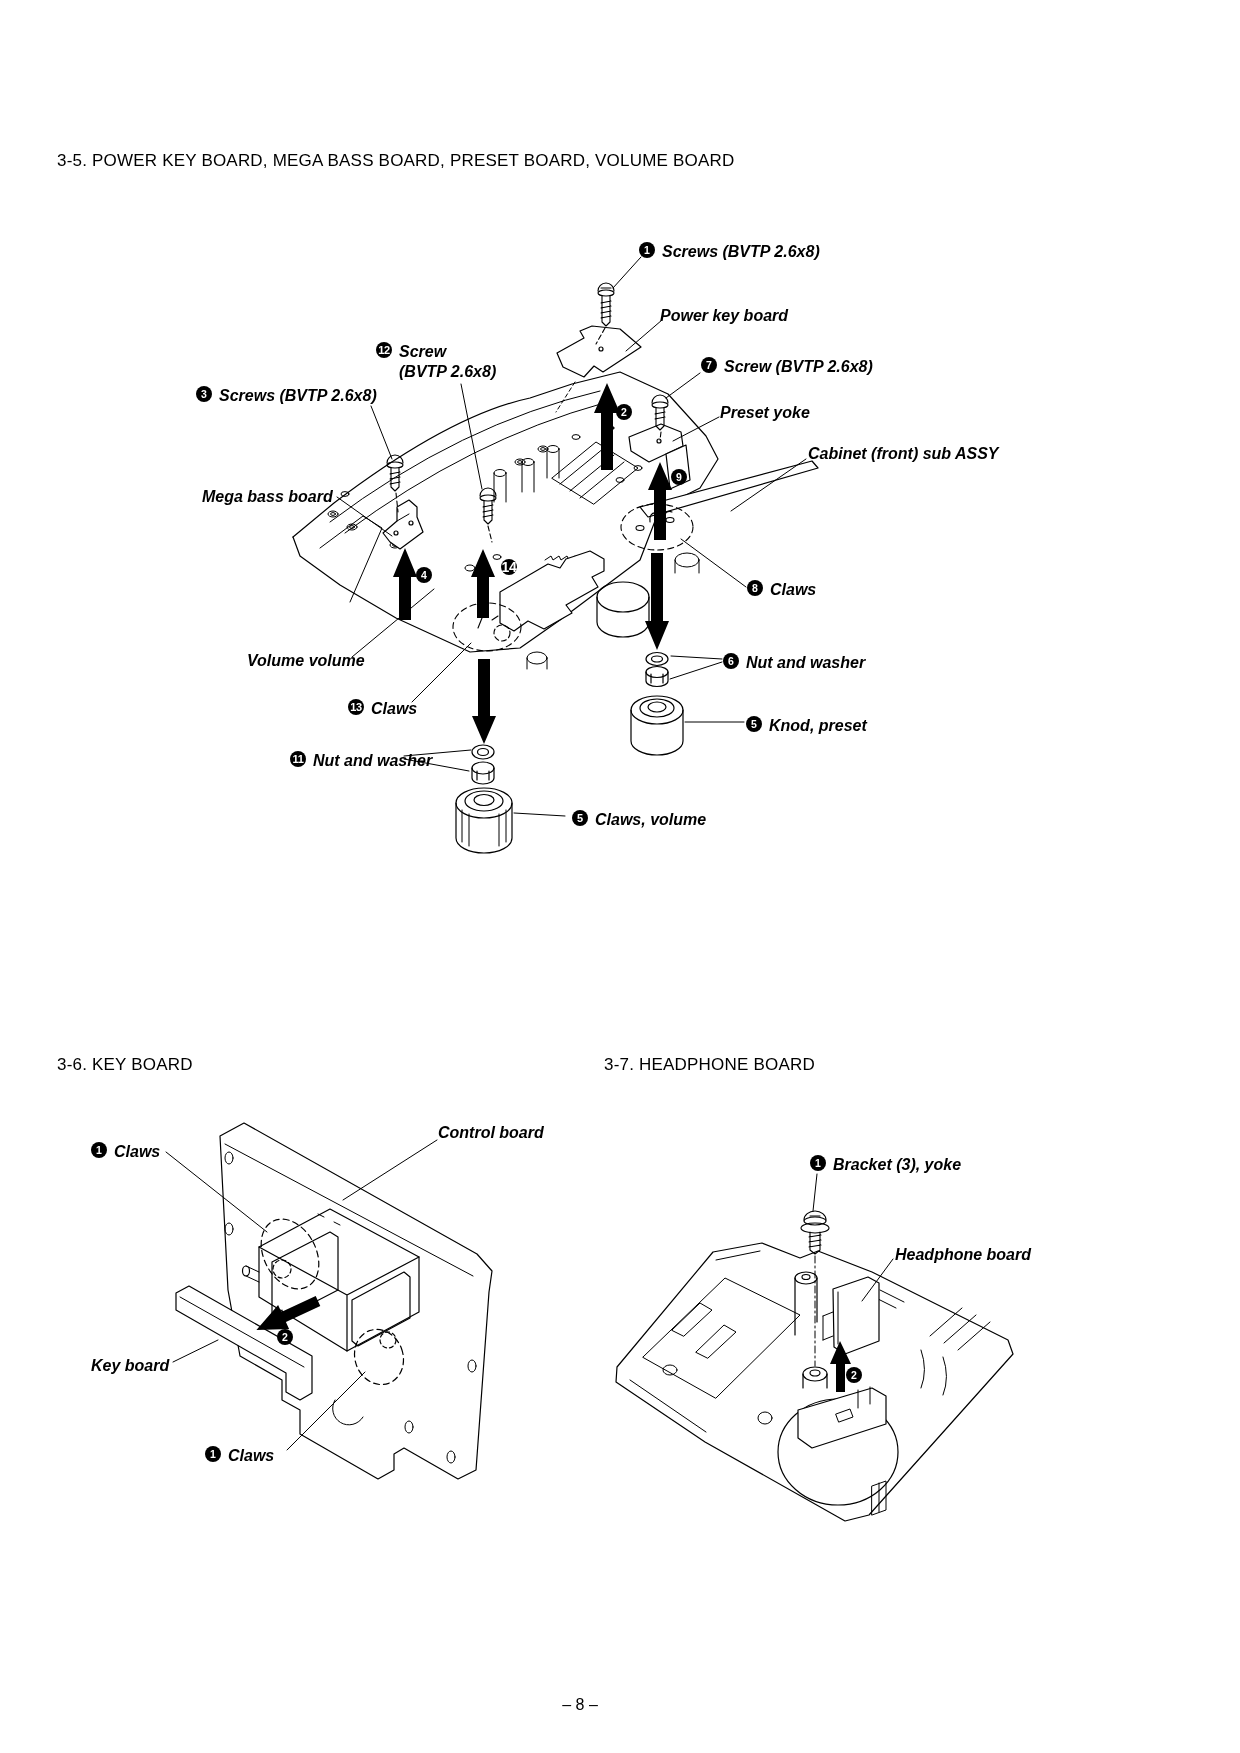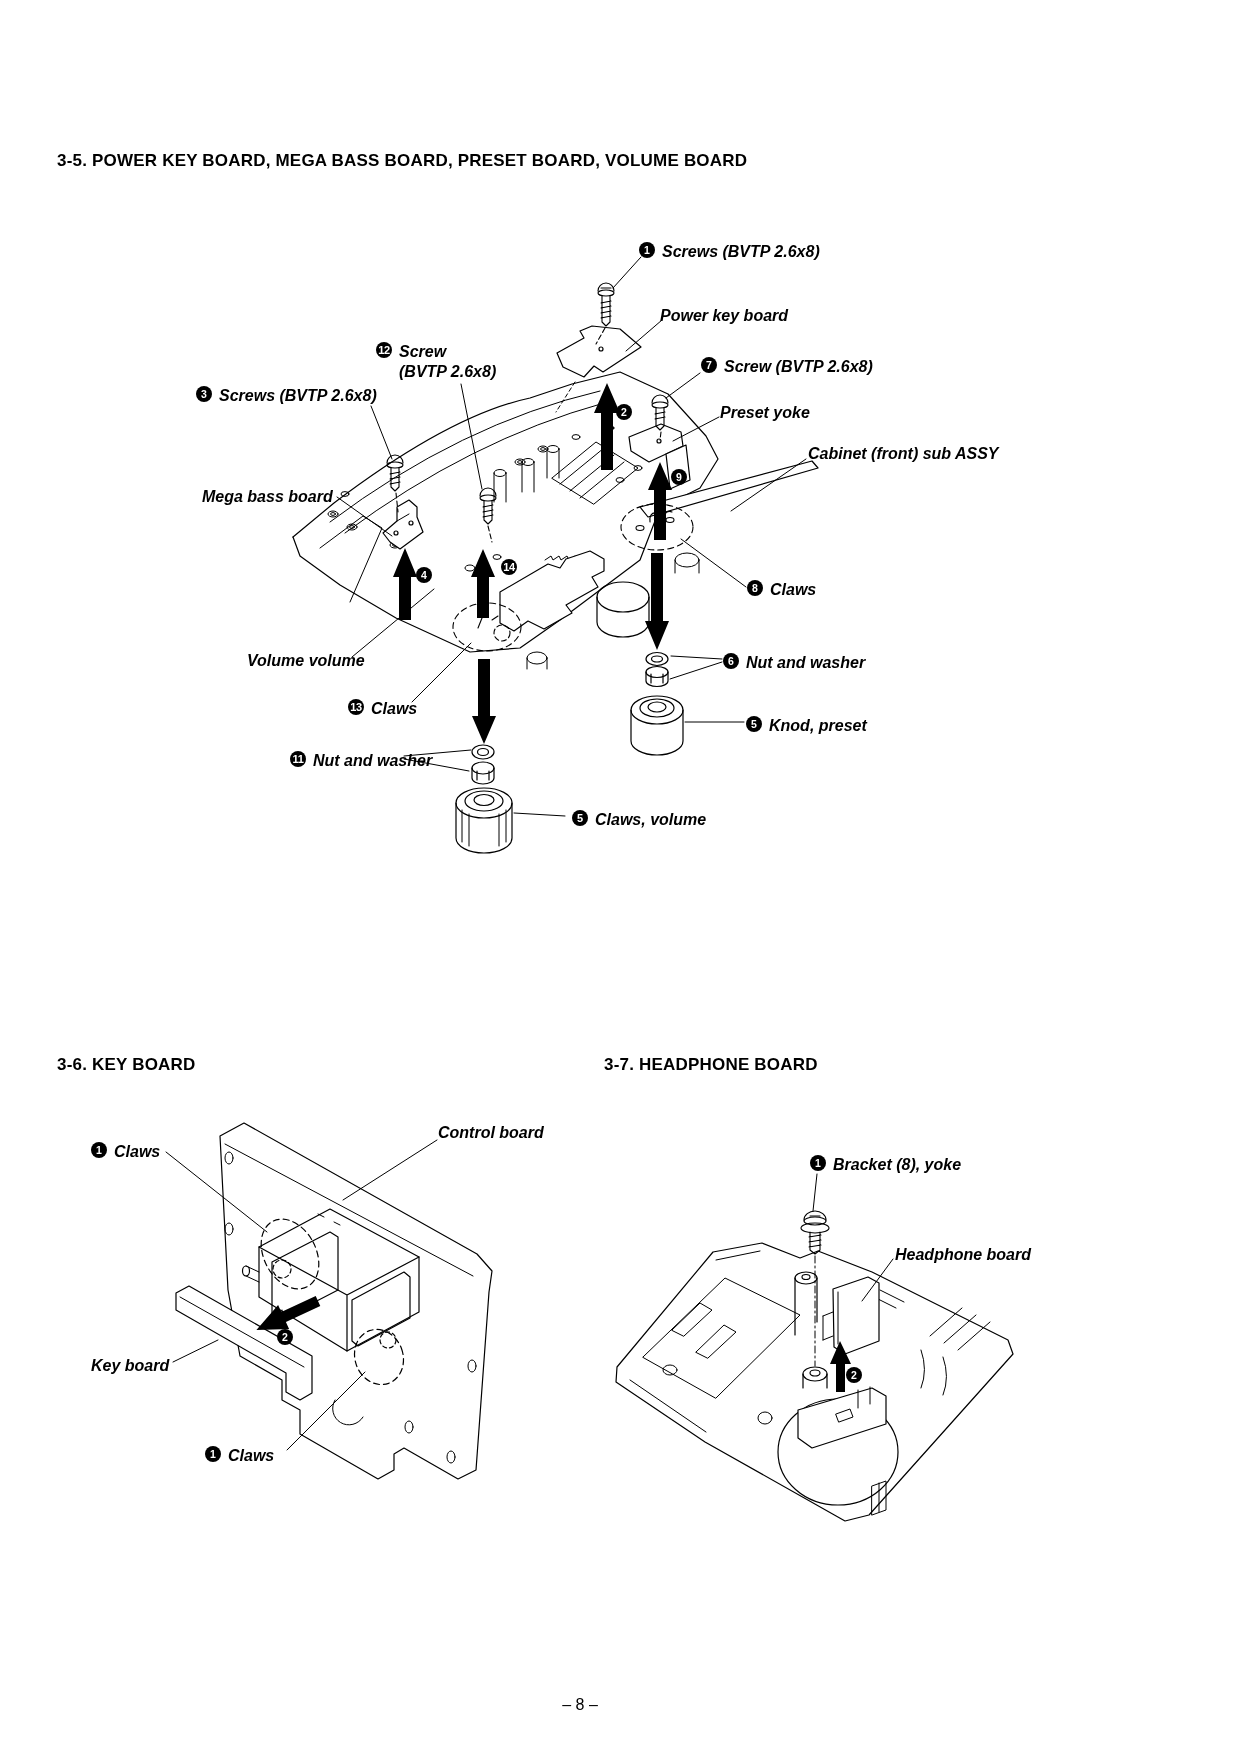--- a/index.html
+++ b/index.html
@@ -1,26 +1,26 @@
 <!DOCTYPE html>
 <html><head>
 <meta charset="utf-8">
 <style>
   html,body{margin:0;padding:0;background:#fff;}
   body{width:1240px;height:1753px;position:relative;font-family:"Liberation Sans",sans-serif;color:#000;overflow:hidden;}
   svg.art{position:absolute;left:0;top:0;width:1240px;height:1753px;}
-  .ttl{position:absolute;font-weight:bold;font-size:17px;letter-spacing:.2px;white-space:nowrap;}
+  .ttl{position:absolute;font-weight:normal;font-size:17px;letter-spacing:.2px;white-space:nowrap;}
   .lbl{position:absolute;display:flex;align-items:flex-start;gap:7px;font-style:italic;font-size:16px;line-height:1.25;white-space:nowrap;}
   .lbl .txt{padding-top:0px;font-weight:bold;}
   .b{width:16px;height:16px;border-radius:50%;background:#000;color:#fff;font-style:normal;font-weight:bold;
      font-size:10.5px;line-height:16px;text-align:center;flex:0 0 auto;display:inline-block;}
   .b.two{font-size:11px;letter-spacing:-.3px;}
   .badge{position:absolute;width:16px;height:16px;border-radius:50%;background:#000;color:#fff;
      font-weight:bold;font-size:10.5px;line-height:16px;text-align:center;}
-  .badge.two{font-size:11px;letter-spacing:-.3px;}
+  .badge.two{font-size:14px;letter-spacing:-.3px;}
   .pageno{position:absolute;left:530px;top:1696px;width:100px;text-align:center;font-size:16px;}
 </style>
 </head>
 <body>
 
 <svg class="art" viewBox="0 0 1240 1753" fill="none" stroke="#000" stroke-width="1.2" stroke-linecap="round" stroke-linejoin="round">
 
   <g>
 
     <path d="M293,537 L334,503 Q450,415 530,398 L572,384 L620,372 L668,394 L706,436 L718,459 L700,488 L660,508"></path>
@@ -327,20 +327,20 @@
   <span class="txt">Key board</span>
 </div>
 <div class="lbl" style="left:205px;top:1446px">
   <span class="b">1</span>
   <span class="txt">Claws</span>
 </div>
 <div class="badge" style="left:277px;top:1329px">2</div>
 
 <div class="lbl" style="left:810px;top:1155px">
   <span class="b">1</span>
-  <span class="txt">Bracket (8), yoke</span>
+  <span class="txt">Bracket (3), yoke</span>
 </div>
 <div class="lbl" style="left:895px;top:1245px">
   <span class="txt">Headphone board</span>
 </div>
 <div class="badge" style="left:846px;top:1367px">2</div>
 
 <div class="pageno">– 8 –</div>
 
 </body></html>

